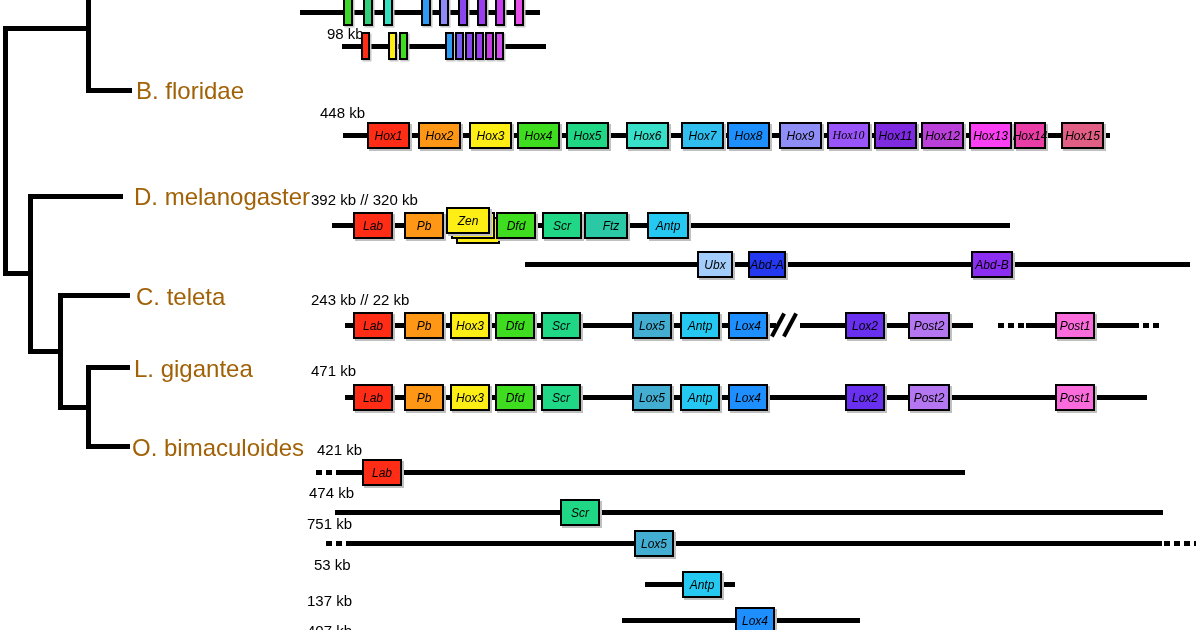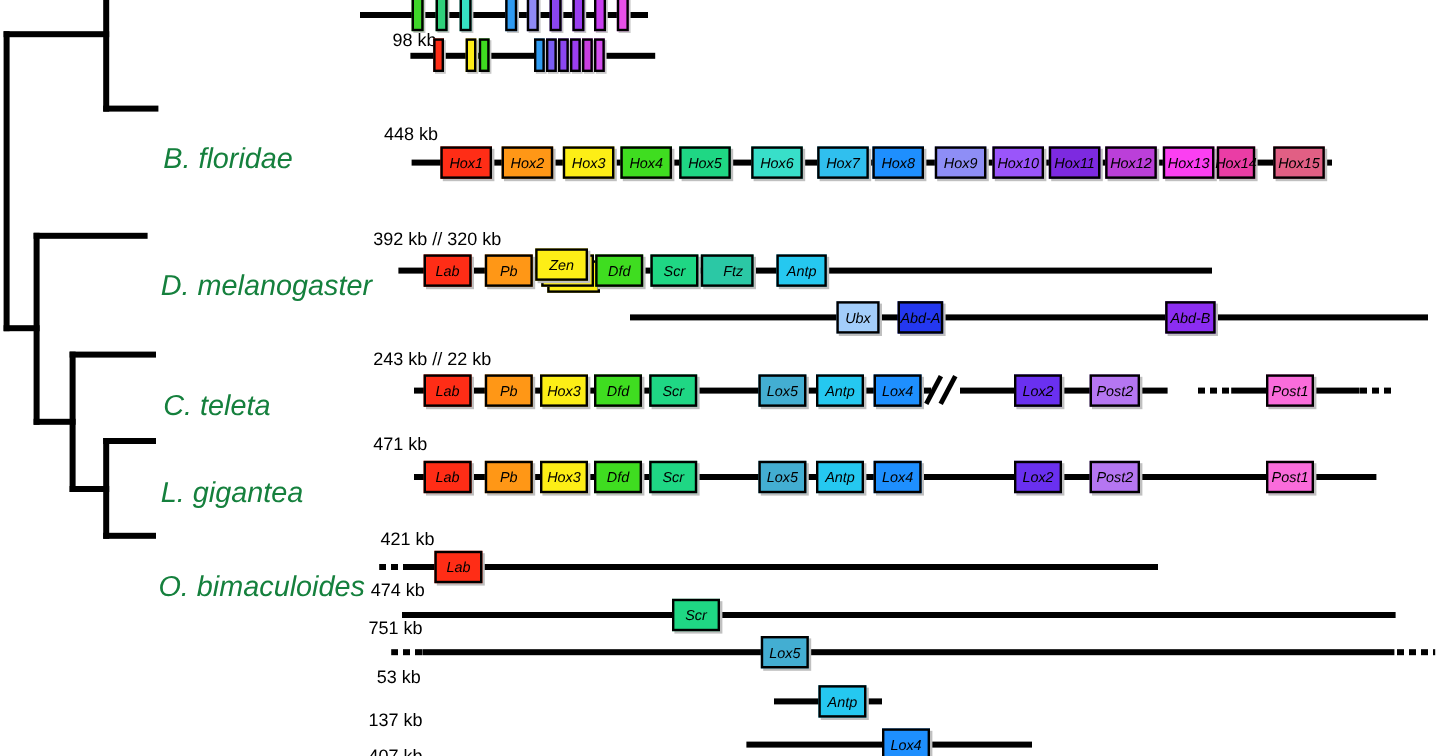--- a/index.html
+++ b/index.html
@@ -2,21 +2,21 @@
 <html><head>
 <meta charset="utf-8">
 <style>
   html,body{margin:0;padding:0;background:#fff;}
   #fig{
     position:relative;width:1200px;height:630px;background:#ffffff;
     overflow:hidden;font-family:"Liberation Sans",sans-serif;
   }
   .seg{position:absolute;background:#000;}
   .dashseg{position:absolute;background:repeating-linear-gradient(90deg,#000 0 6px,transparent 6px 10px);}
-  .species{position:absolute;font-style:italic;font-size:24px;color:#15803d;white-space:nowrap;line-height:27px;margin-top:42px;}
+  .species{position:absolute;font-size:24px;color:#a16207;white-space:nowrap;line-height:27px;}
   .kb{position:absolute;font-size:15px;color:#000;white-space:nowrap;line-height:17px;}
   .gene{
     position:absolute;height:27px;box-sizing:border-box;border:2.5px solid #000;
     display:flex;align-items:center;justify-content:center;
     font-style:italic;font-size:12px;color:#000;white-space:nowrap;
     box-shadow:2px 2px 0 #c0c0c0;z-index:3;
   }
   .stackback{position:absolute;height:27px;box-sizing:border-box;border:2.5px solid #000;z-index:2;}
   .bar{position:absolute;box-sizing:border-box;border:2px solid #000;z-index:3;box-shadow:1.5px 1.5px 0 #c8c8c8;}
   .slash{position:absolute;width:4px;height:26px;background:#000;transform:rotate(28deg);z-index:4;}
@@ -69,21 +69,21 @@
     <div class="seg" style="left: 343px; top: 133px; width: 767px; height: 5px; z-index: 1;"></div>
     <div class="gene" style="left: 367px; top: 122px; width: 43px; background: rgb(255, 45, 22);">Hox1</div>
     <div class="gene" style="left: 418px; top: 122px; width: 43px; background: rgb(255, 151, 22);">Hox2</div>
     <div class="gene" style="left: 469px; top: 122px; width: 43px; background: rgb(253, 238, 22);">Hox3</div>
     <div class="gene" style="left: 517px; top: 122px; width: 43px; background: rgb(63, 221, 32);">Hox4</div>
     <div class="gene" style="left: 566px; top: 122px; width: 43px; background: rgb(31, 215, 132);">Hox5</div>
     <div class="gene" style="left: 626px; top: 122px; width: 43px; background: rgb(56, 223, 201);">Hox6</div>
     <div class="gene" style="left: 681px; top: 122px; width: 43px; background: rgb(48, 191, 238);">Hox7</div>
     <div class="gene" style="left: 727px; top: 122px; width: 43px; background: rgb(30, 143, 254);">Hox8</div>
     <div class="gene" style="left: 779px; top: 122px; width: 43px; background: rgb(142, 142, 246);">Hox9</div>
-    <div class="gene" style="left: 827px; top: 122px; width: 43px; background: rgb(154, 85, 250);">Hox10</div>
+    <div class="gene" style="left: 827px; top: 122px; width: 43px; background: rgb(154, 85, 250); font-family: Liberation Serif, serif;">Hox10</div>
     <div class="gene" style="left: 874px; top: 122px; width: 43px; background: rgb(125, 42, 224);">Hox11</div>
     <div class="gene" style="left: 921px; top: 122px; width: 43px; background: rgb(187, 63, 217);">Hox12</div>
     <div class="gene" style="left: 969px; top: 122px; width: 43px; background: rgb(251, 63, 242);">Hox13</div>
     <div class="gene" style="left: 1014px; top: 122px; width: 32px; background: rgb(234, 61, 165);">Hox14</div>
     <div class="gene" style="left: 1061px; top: 122px; width: 43px; background: rgb(225, 95, 132);">Hox15</div>
     <div class="kb" style="left: 311px; top: 191px;">392 kb // 320 kb</div>
     <div class="seg" style="left: 332px; top: 223px; width: 678px; height: 5px; z-index: 1;"></div>
     <div class="gene" style="left: 353px; top: 212px; width: 40px; background: rgb(255, 45, 22);">Lab</div>
     <div class="gene" style="left: 404px; top: 212px; width: 40px; background: rgb(255, 151, 22);">Pb</div>
     <div class="stackback" style="left: 456px; top: 217px; width: 44px; height: 27px; background: rgb(253, 238, 22);"></div>

